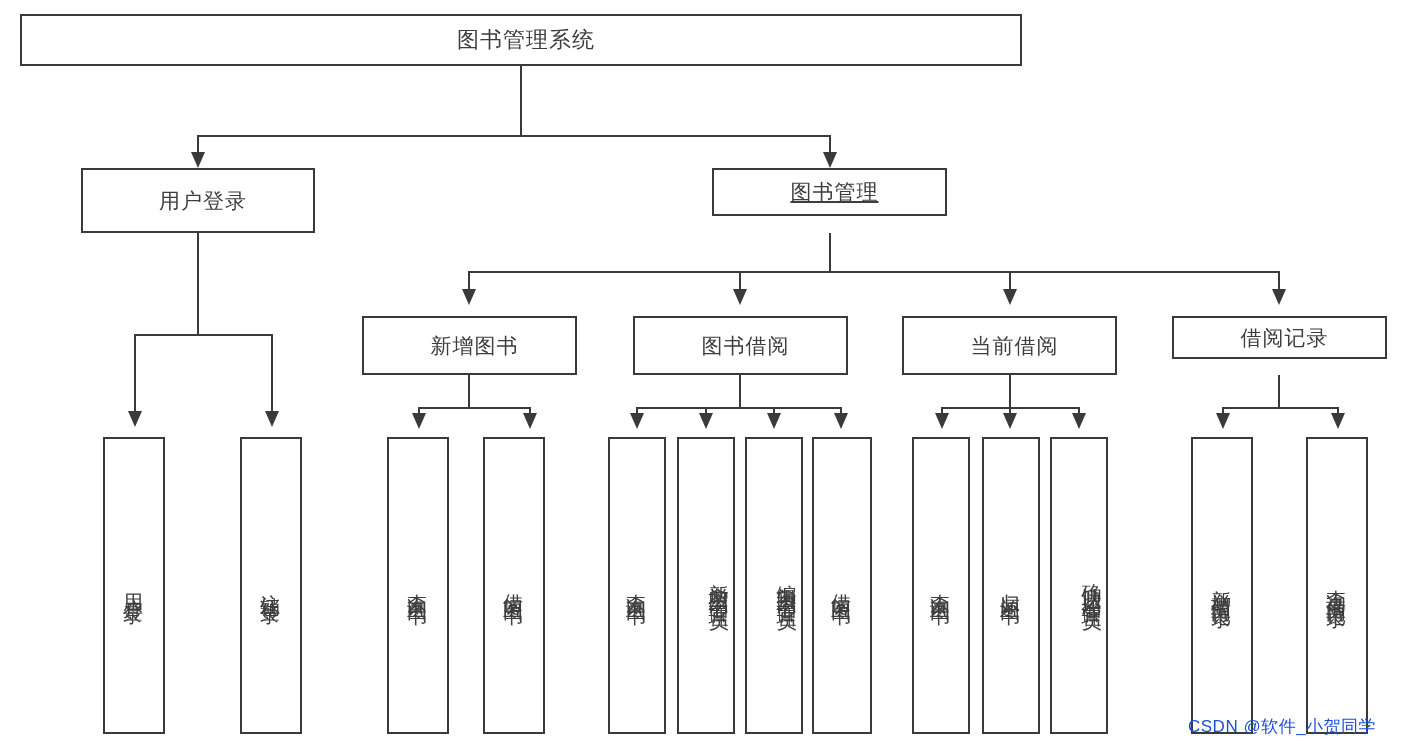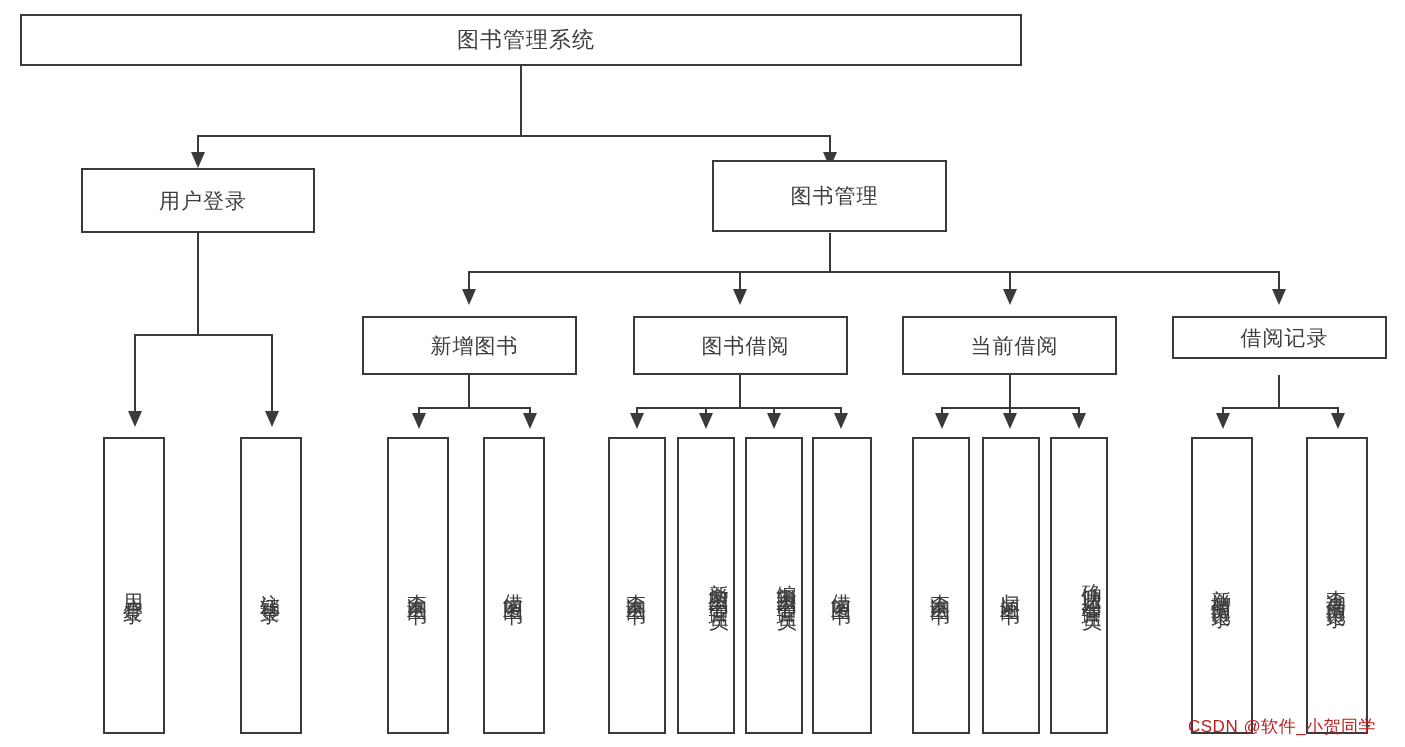--- a/index.html
+++ b/index.html
@@ -58,42 +58,42 @@
     width: 0;
     height: 0;
     border-left: 7px solid transparent;
     border-right: 7px solid transparent;
     border-top: 16px solid #3a3a3a;
   }
   
   .watermark {
     position: absolute;
     font-size: 17px;
-    color: #b91c1c;
+    color: #1d4ed8;
     white-space: nowrap;
     letter-spacing: 0.5px;
   }
 </style>
 </head>
 <body>
 
 <div id="canvas">
 
   <div class="node h root" style="left:20px; top:14px; width:1002px; height:52px;">图书管理系统</div>
 
   <div class="ln v" style="left:520px; top:66px; height:70px;"></div>
   <div class="ln h" style="left:197px; top:135px; width:633px;"></div>
   <div class="ln v" style="left:197px; top:135px; height:20px;"></div>
   <div class="ln v" style="left:829px; top:135px; height:20px;"></div>
   <div class="arw" style="left:191px; top:152px;"></div>
   <div class="arw" style="left:823px; top:152px;"></div>
 
   <div class="node h" style="left:81px; top:168px; width:234px; height:65px;">用户登录</div>
 
-  <div class="node h" style="left:712px; top:160px; width:235px; height:72px;">图书管理</div>
+  <div class="node h" style="left:712px; top:168px; width:235px; height:48px;text-decoration:underline;">图书管理</div>
 
   <div class="ln v" style="left:197px; top:233px; height:102px;"></div>
   <div class="ln h" style="left:134px; top:334px; width:139px;"></div>
   <div class="ln v" style="left:134px; top:334px; height:80px;"></div>
   <div class="ln v" style="left:271px; top:334px; height:80px;"></div>
   <div class="arw" style="left:128px; top:411px;"></div>
   <div class="arw" style="left:265px; top:411px;"></div>
 
   <div class="ln v" style="left:829px; top:233px; height:39px;"></div>
   <div class="ln h" style="left:468px; top:271px; width:812px;"></div>

